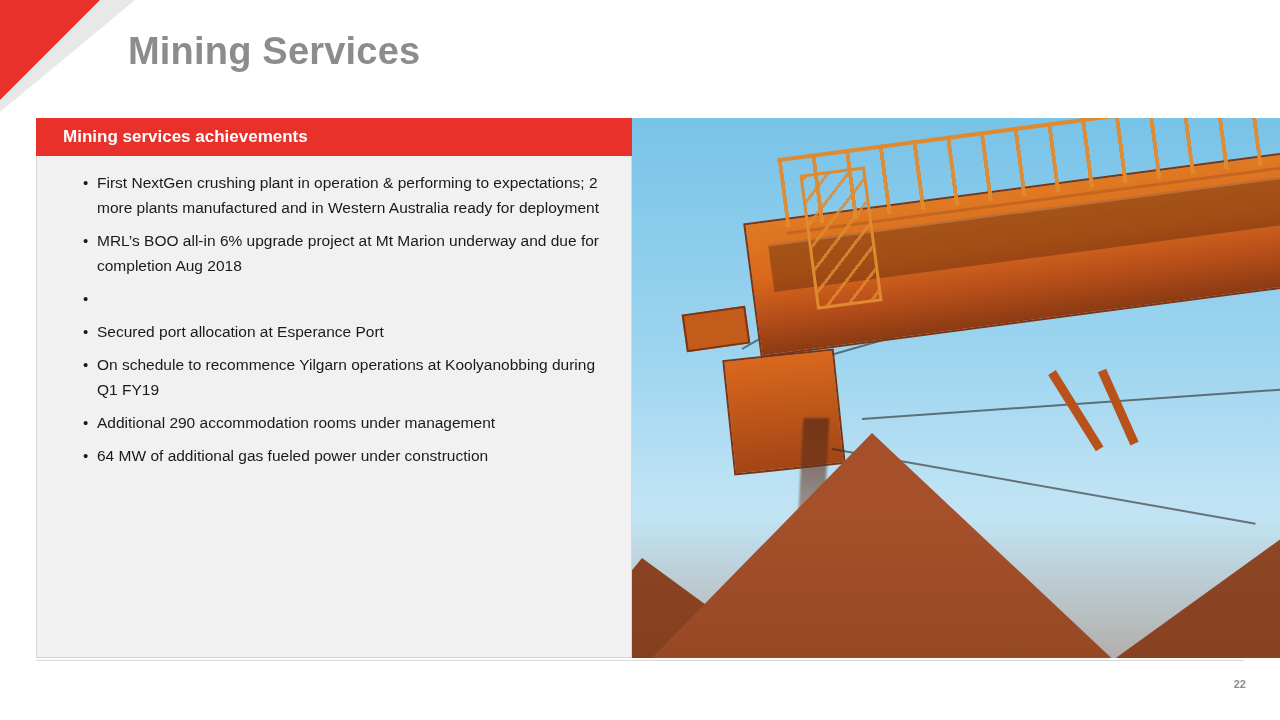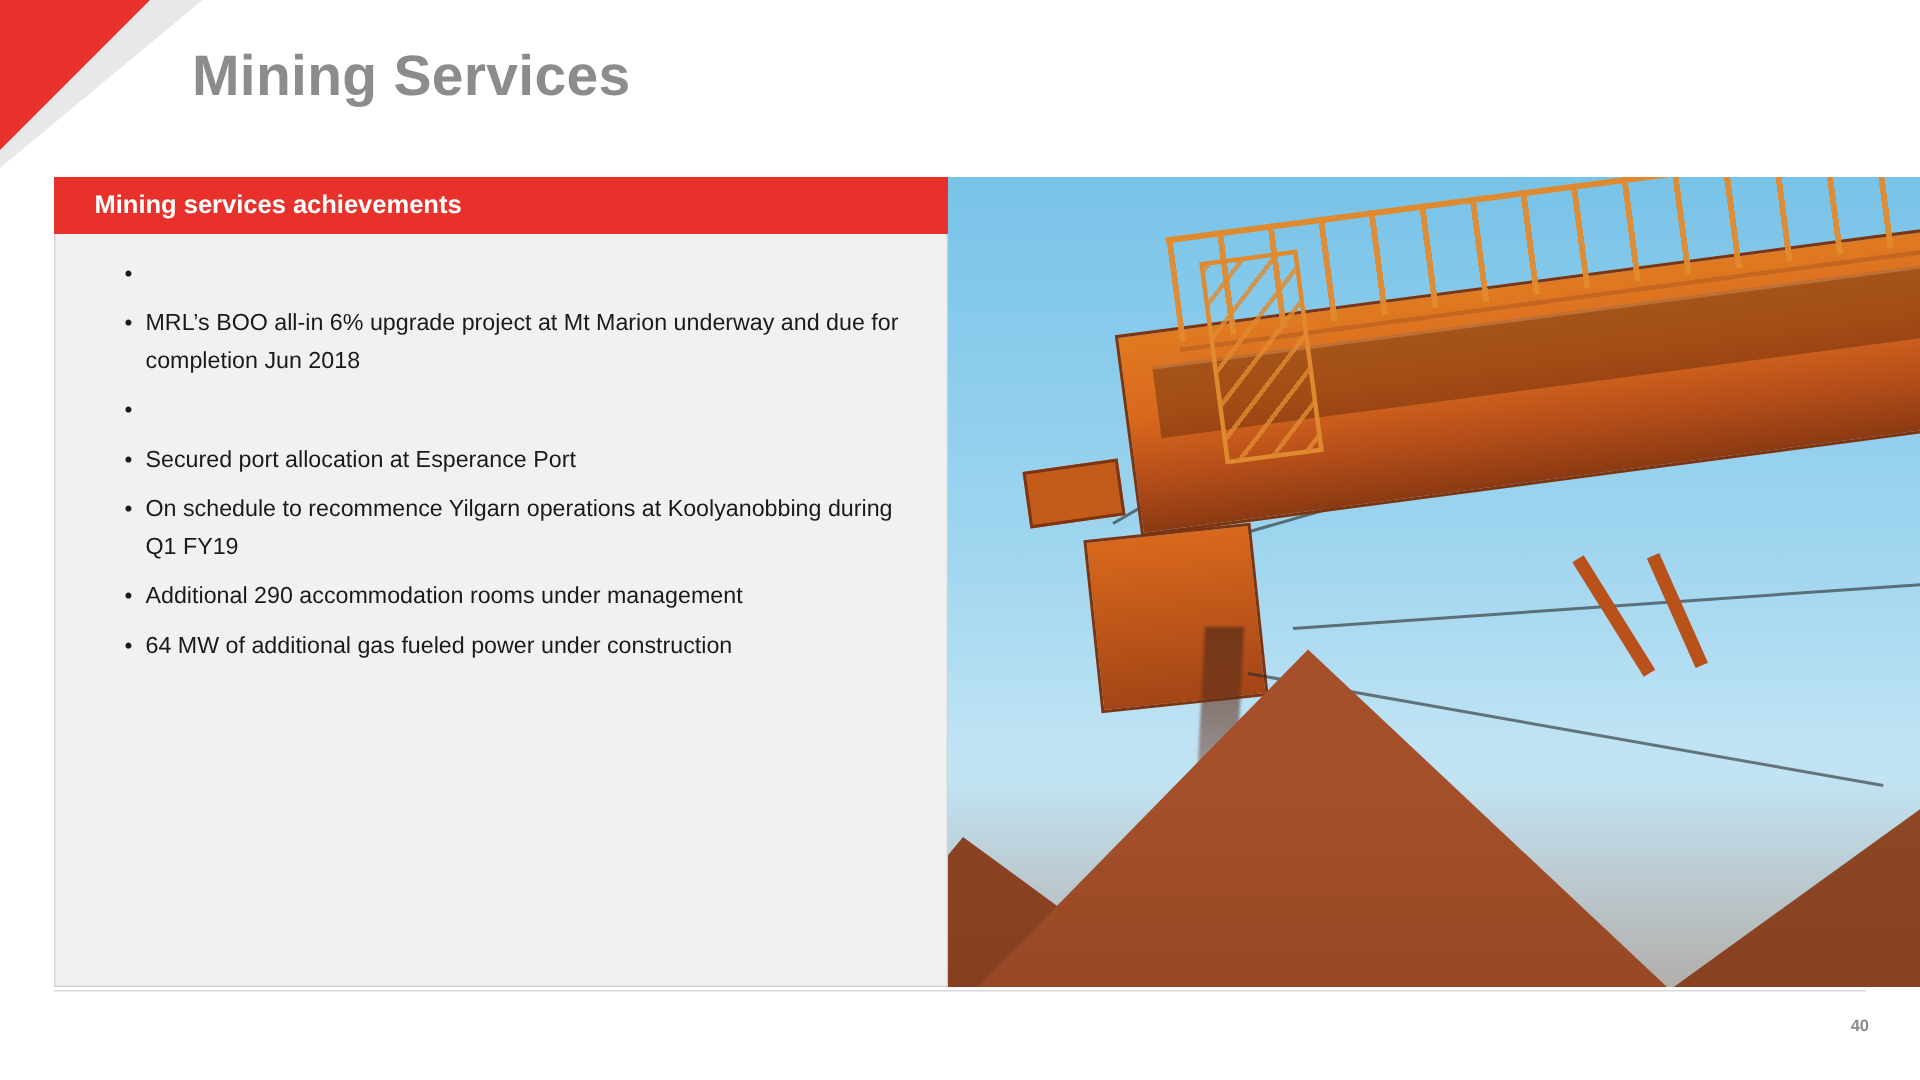--- a/index.html
+++ b/index.html
@@ -297,24 +297,25 @@
 
   <div class="card"></div>
 
   <div class="card-header">
     <span class="card-header-text">Mining services achievements</span>
   </div>
 
   <div class="bullets">
     <div class="bullet">
       <span class="bullet-dot">•</span>
-    </div>
-    <div class="bullet">
-      <span class="bullet-dot">•</span>
-      <span class="bullet-text">MRL’s BOO all-in 6% upgrade project at Mt Marion underway and due for completion Jun 2018</span>
+      <span class="bullet-text">First NextGen crushing plant in operation &amp; performing to expectations; 2 more plants manufactured and in Western Australia ready for deployment</span>
+    </div>
+    <div class="bullet">
+      <span class="bullet-dot">•</span>
+      <span class="bullet-text">MRL’s BOO all-in 6% upgrade project at Mt Marion underway and due for completion Aug 2018</span>
     </div>
     <div class="bullet">
       <span class="bullet-dot">•</span>
     </div>
     <div class="bullet">
       <span class="bullet-dot">•</span>
       <span class="bullet-text">Secured port allocation at Esperance Port</span>
     </div>
     <div class="bullet">
       <span class="bullet-dot">•</span>
@@ -355,15 +356,15 @@
 
     <div class="pile">
       <div class="pile-left"></div>
       <div class="pile-right"></div>
       <div class="pile-main"></div>
       <div class="pile-tex"></div>
     </div>
   </div>
 
   <div class="footer-line"></div>
-  <div class="page-number">40</div>
+  <div class="page-number">22</div>
 
 </div>
 
 </body></html>

